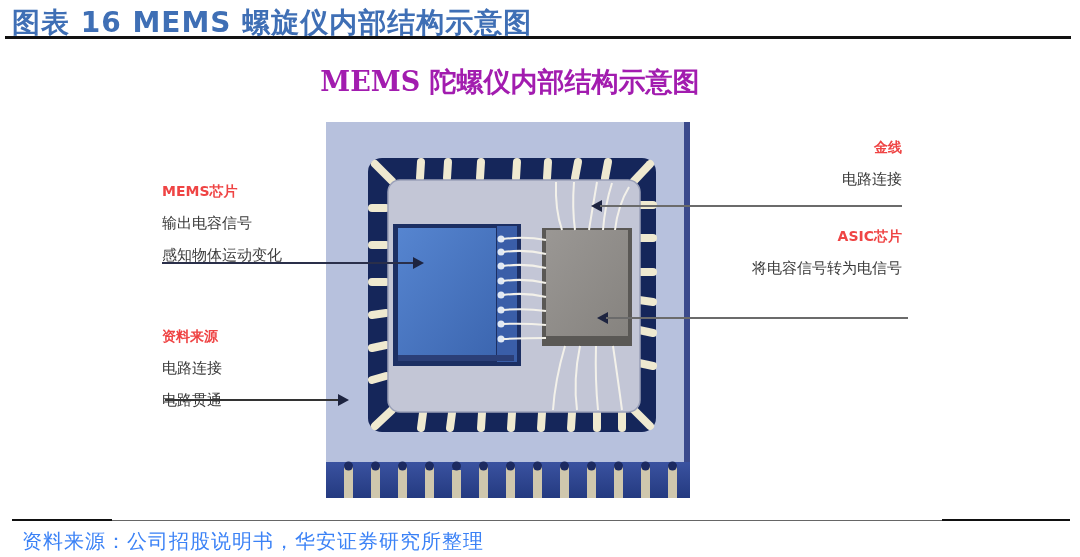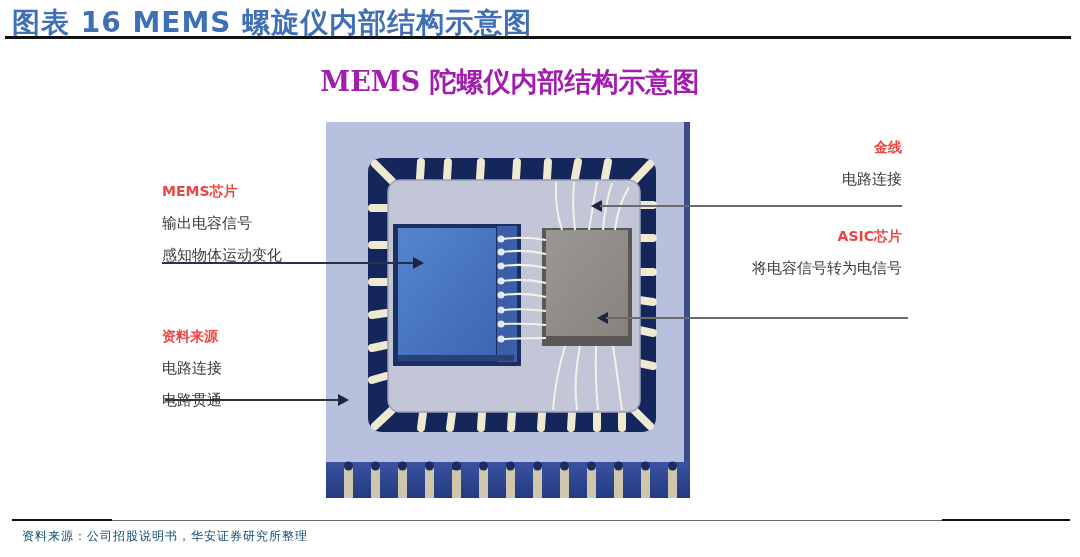--- a/index.html
+++ b/index.html
@@ -12,21 +12,21 @@
   .label-block .head { font-weight:bold; font-size:14px; color:#ef4444; }
   .left-labels { left:162px;margin-top:18px; }
   .right-labels { right:178px; text-align:right; }
   .arrow-line { height:2px; background:#333; }
   .arrow-line.gray { background:#6b6b6b; }
   .arrow-head-r { width:0; height:0; border-top:6px solid transparent; border-bottom:6px solid transparent; border-left:11px solid #1d2440; }
   .arrow-head-l { width:0; height:0; border-top:6px solid transparent; border-bottom:6px solid transparent; border-right:11px solid #1d2440; }
   .rule-bottom-l { left:12px; top:519px; width:100px; height:2px; background:#111; }
   .rule-bottom-m { left:112px; top:520px; width:830px; height:1px; background:#666; }
   .rule-bottom-r { left:942px; top:519px; width:128px; height:2px; background:#111; }
-  .source { left:22px; top:528px; font-size:12px; color:#0c4a6e; font-family:Liberation Sans, sans-serif; letter-spacing:1px; white-space:nowrap; }
+  .source { left:22px; top:528px; font-size:20px; color:#3b82f6; font-family:Liberation Sans, sans-serif; letter-spacing:1px; white-space:nowrap; }
 </style>
 </head>
 <body>
 
 <div class="abs fig-title">图表 16 MEMS 螺旋仪内部结构示意图</div>
 <div class="abs rule-top"></div>
 
 <div class="abs diag-title">MEMS 陀螺仪内部结构示意图</div>
 
 <svg class="abs" style="left:0;top:0;" width="1080" height="557">

